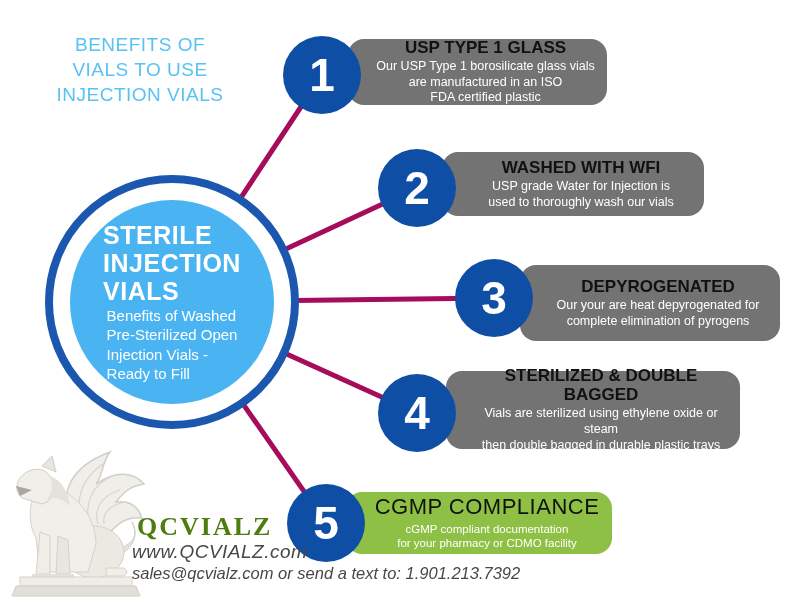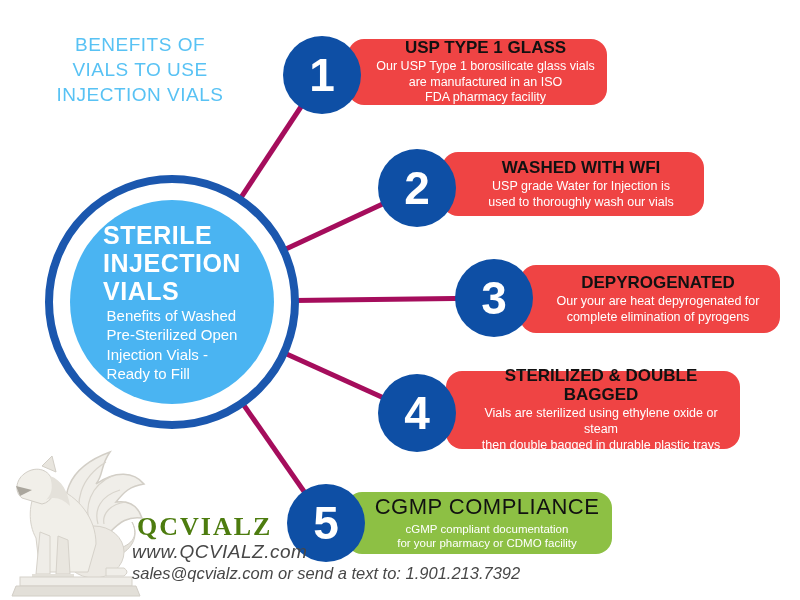--- a/index.html
+++ b/index.html
@@ -42,30 +42,30 @@
     font-size:46px; font-weight:700;
   }
   .num1 { left:283px; top:36px; }
   .num2 { left:378px; top:149px; }
   .num3 { left:455px; top:259px; }
   .num4 { left:378px; top:374px; }
   .num5 { left:287px; top:484px; }
 
   
   .box {
-    position:absolute; z-index:3; border-radius:16px; background:#ef4444;
+    position:absolute; z-index:3; border-radius:16px; background:#737373;
     display:flex; flex-direction:column; align-items:center; justify-content:center;
     text-align:center; padding:6px 10px 6px 26px;
   }
   .box-title { color:#111111; font-weight:700; font-size:17px; line-height:1.12; }
   .box-body { color:#ffffff; font-size:12.5px; line-height:1.26; margin-top:2px; }
   .box-body span { display:block; }
   .box1 { left:348px; top:39px;  width:259px; height:66px; }
   .box2 { left:442px; top:152px; width:262px; height:64px; }
-  .box3 { left:520px; top:265px; width:260px; height:68px; }
+  .box3 { left:520px; top:265px; width:260px; height:76px; }
   .box4 { left:446px; top:371px; width:294px; height:78px; }
   .box4 .box-title { max-width:230px; }
   .box5 { left:346px; top:492px; width:266px; height:62px; background:#8dc044; }
   .box5 .box-title { font-weight:400; font-size:22px; letter-spacing:0.5px; }
   .box5 .box-body { font-size:11.5px; }
 
   
   .brand {
     position:absolute; left:137px; top:512px; z-index:5;
     font-family:"Liberation Serif","DejaVu Serif",serif;
@@ -115,21 +115,21 @@
         <span>Ready to Fill</span>
       </div>
     </div>
   </div>
 
   <div class="box box1">
     <div class="box-title">USP TYPE 1 GLASS</div>
     <div class="box-body">
       <span>Our USP Type 1 borosilicate glass vials</span>
       <span>are manufactured in an ISO</span>
-      <span>FDA pharmacy facility</span>
+      <span>FDA certified plastic</span>
     </div>
   </div>
   <div class="num num1">
     <span>1</span>
   </div>
 
   <div class="box box2">
     <div class="box-title">WASHED WITH WFI</div>
     <div class="box-body">
       <span>USP grade Water for Injection is</span>

